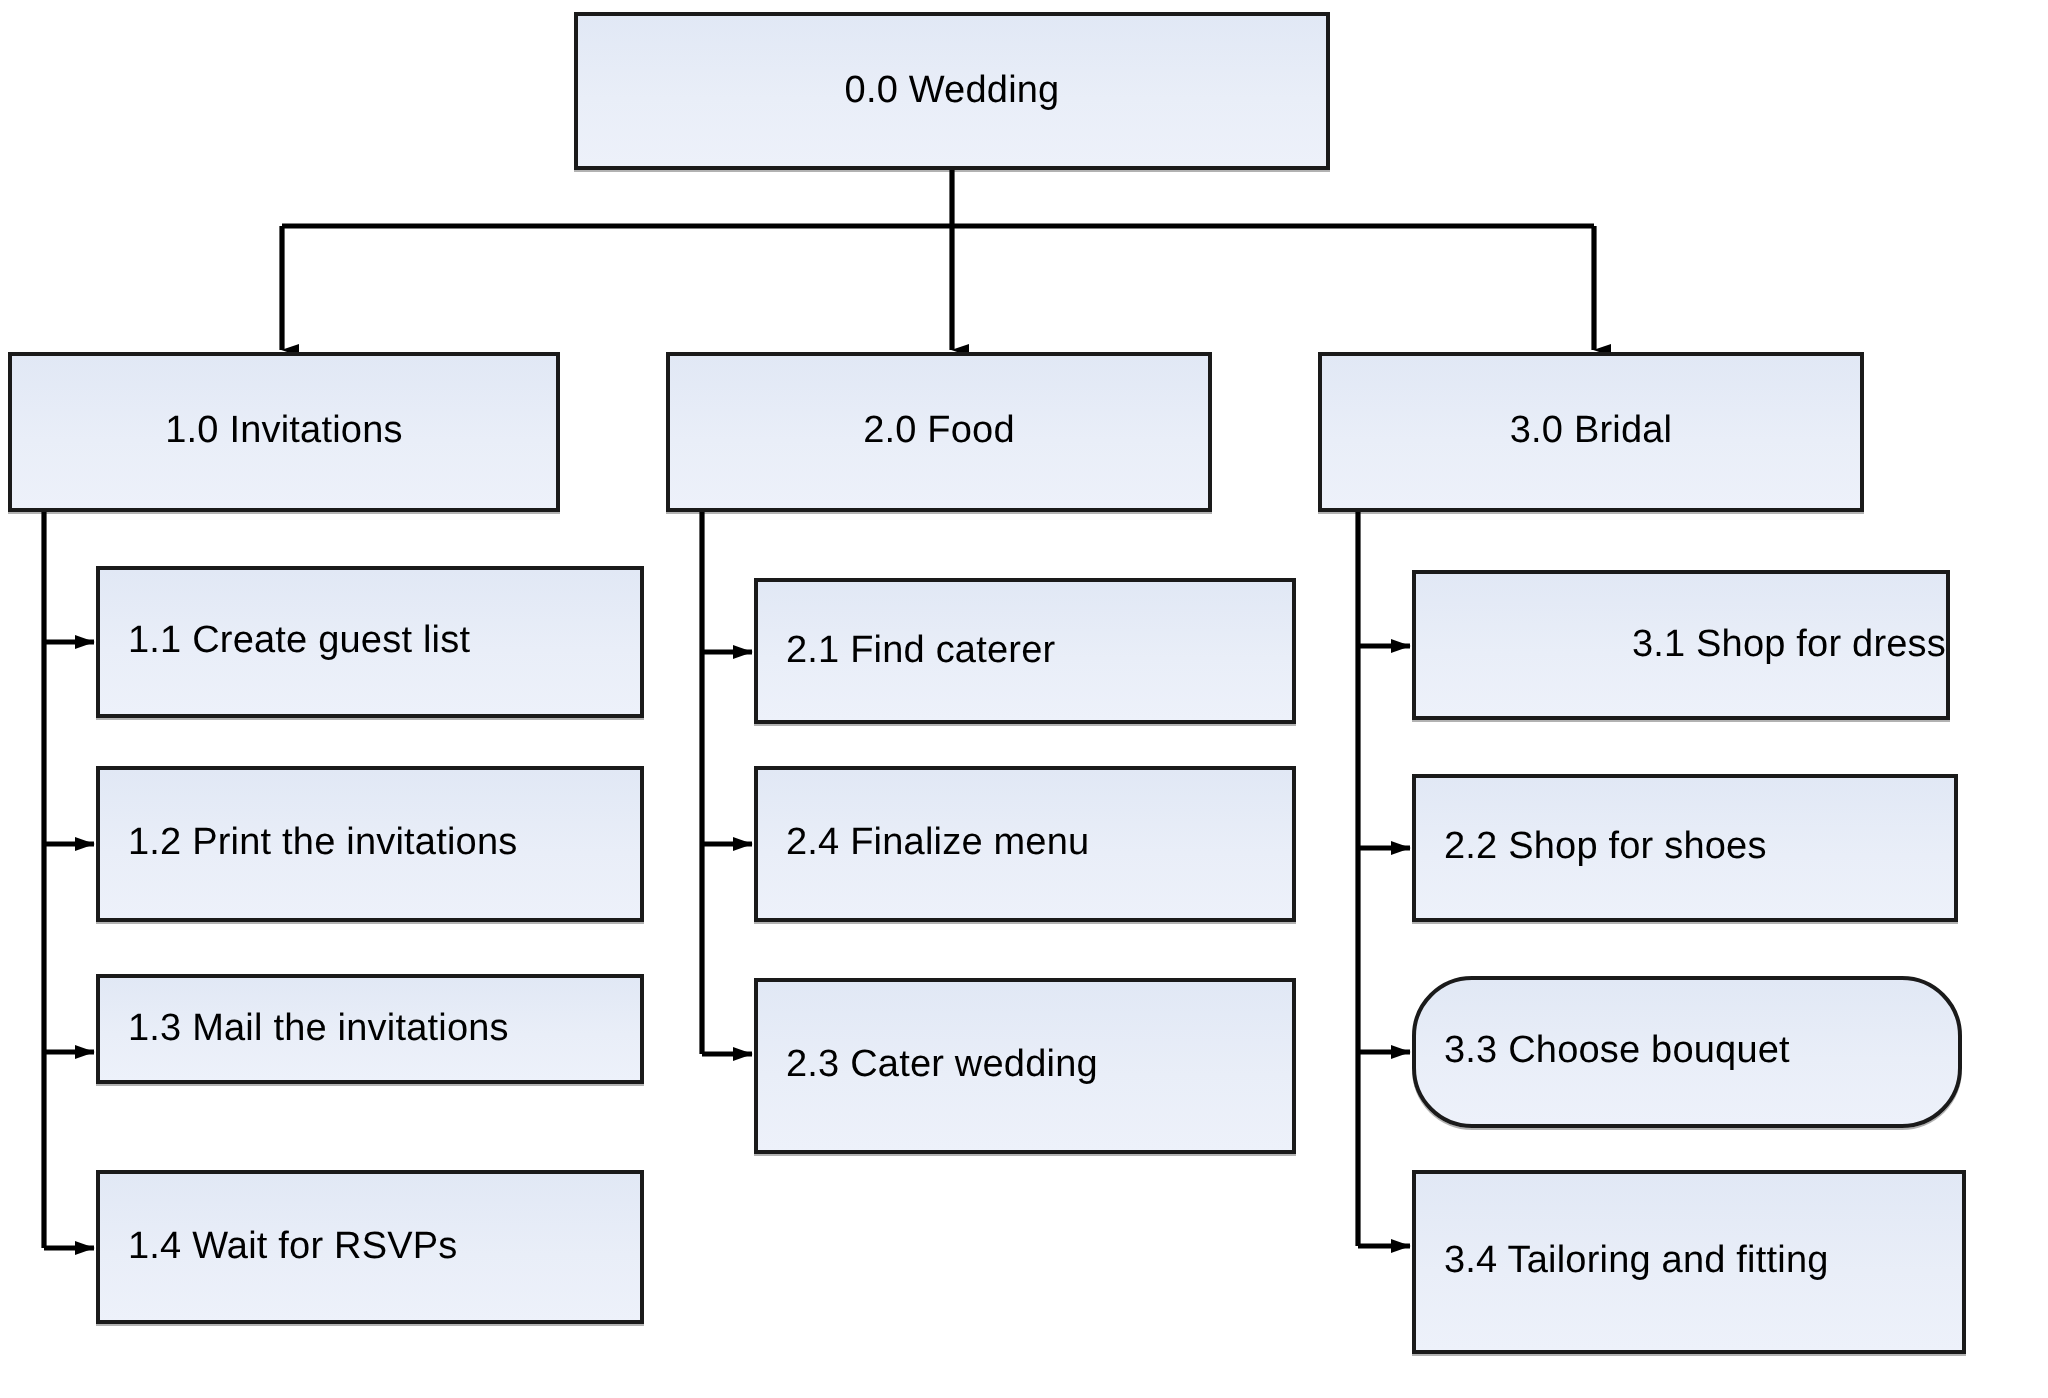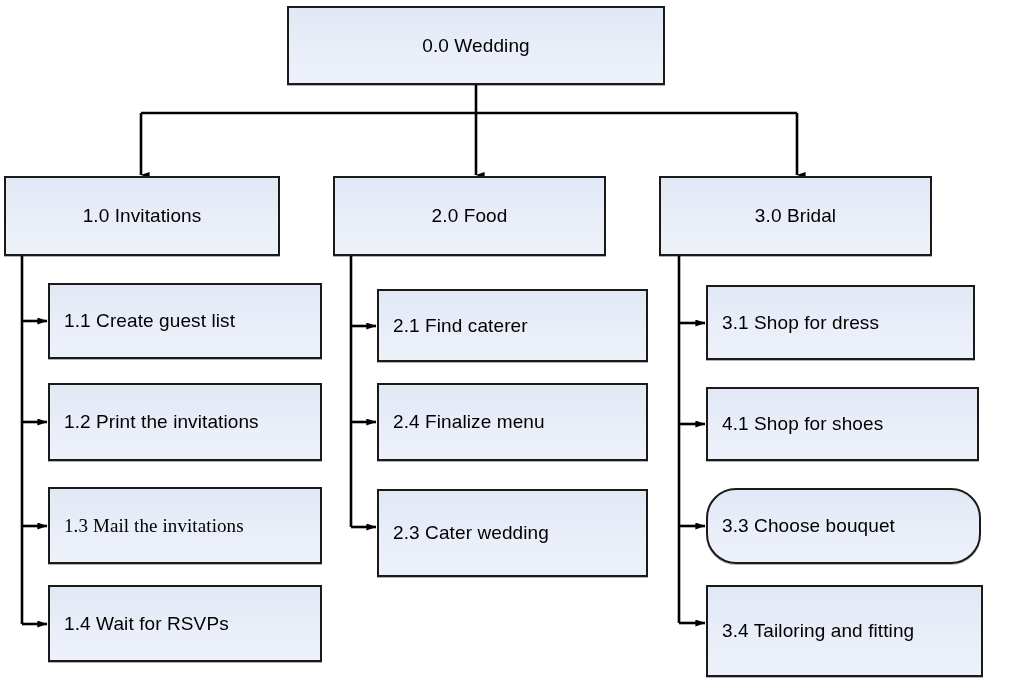--- a/index.html
+++ b/index.html
@@ -92,46 +92,46 @@
       </div>
       <div class="node center" style="left: 4px; top: 176px; width: 276px; height: 80px;">
         <span>1.0 Invitations</span>
       </div>
       <div class="node left" style="left: 48px; top: 283px; width: 274px; height: 76px;">
         <span>1.1 Create guest list</span>
       </div>
       <div class="node left" style="left: 48px; top: 383px; width: 274px; height: 78px;">
         <span>1.2 Print the invitations</span>
       </div>
-      <div class="node left" style="left: 48px; top: 487px; width: 274px; height: 77px; font-family: Liberation Serif, serif;">
+      <div class="node left" style="left: 48px; top: 487px; width: 274px; height: 55px;">
         <span>1.3 Mail the invitations</span>
       </div>
       <div class="node left" style="left: 48px; top: 585px; width: 274px; height: 77px;">
         <span>1.4 Wait for RSVPs</span>
       </div>
       <div class="node center" style="left: 333px; top: 176px; width: 273px; height: 80px;">
         <span>2.0 Food</span>
       </div>
       <div class="node left" style="left: 377px; top: 289px; width: 271px; height: 73px;">
         <span>2.1 Find caterer</span>
       </div>
       <div class="node left" style="left: 377px; top: 383px; width: 271px; height: 78px;">
         <span>2.4 Finalize menu</span>
       </div>
       <div class="node left" style="left: 377px; top: 489px; width: 271px; height: 88px;">
         <span>2.3 Cater wedding</span>
       </div>
       <div class="node center" style="left: 659px; top: 176px; width: 273px; height: 80px;">
         <span>3.0 Bridal</span>
       </div>
-      <div class="node left" style="left: 706px; top: 285px; width: 269px; height: 75px;">
+      <div class="node left" style="left: 706px; top: 285px; width: 269px; height: 75px; justify-content: flex-end;">
         <span>3.1 Shop for dress</span>
       </div>
       <div class="node left" style="left: 706px; top: 387px; width: 273px; height: 74px;">
-        <span>4.1 Shop for shoes</span>
+        <span>2.2 Shop for shoes</span>
       </div>
       <div class="node left" style="left: 706px; top: 488px; width: 275px; height: 76px; border-radius: 30px;">
         <span>3.3 Choose bouquet</span>
       </div>
       <div class="node left" style="left: 706px; top: 585px; width: 277px; height: 92px;">
         <span>3.4 Tailoring and fitting</span>
       </div>
     </div>
 
 </div>

